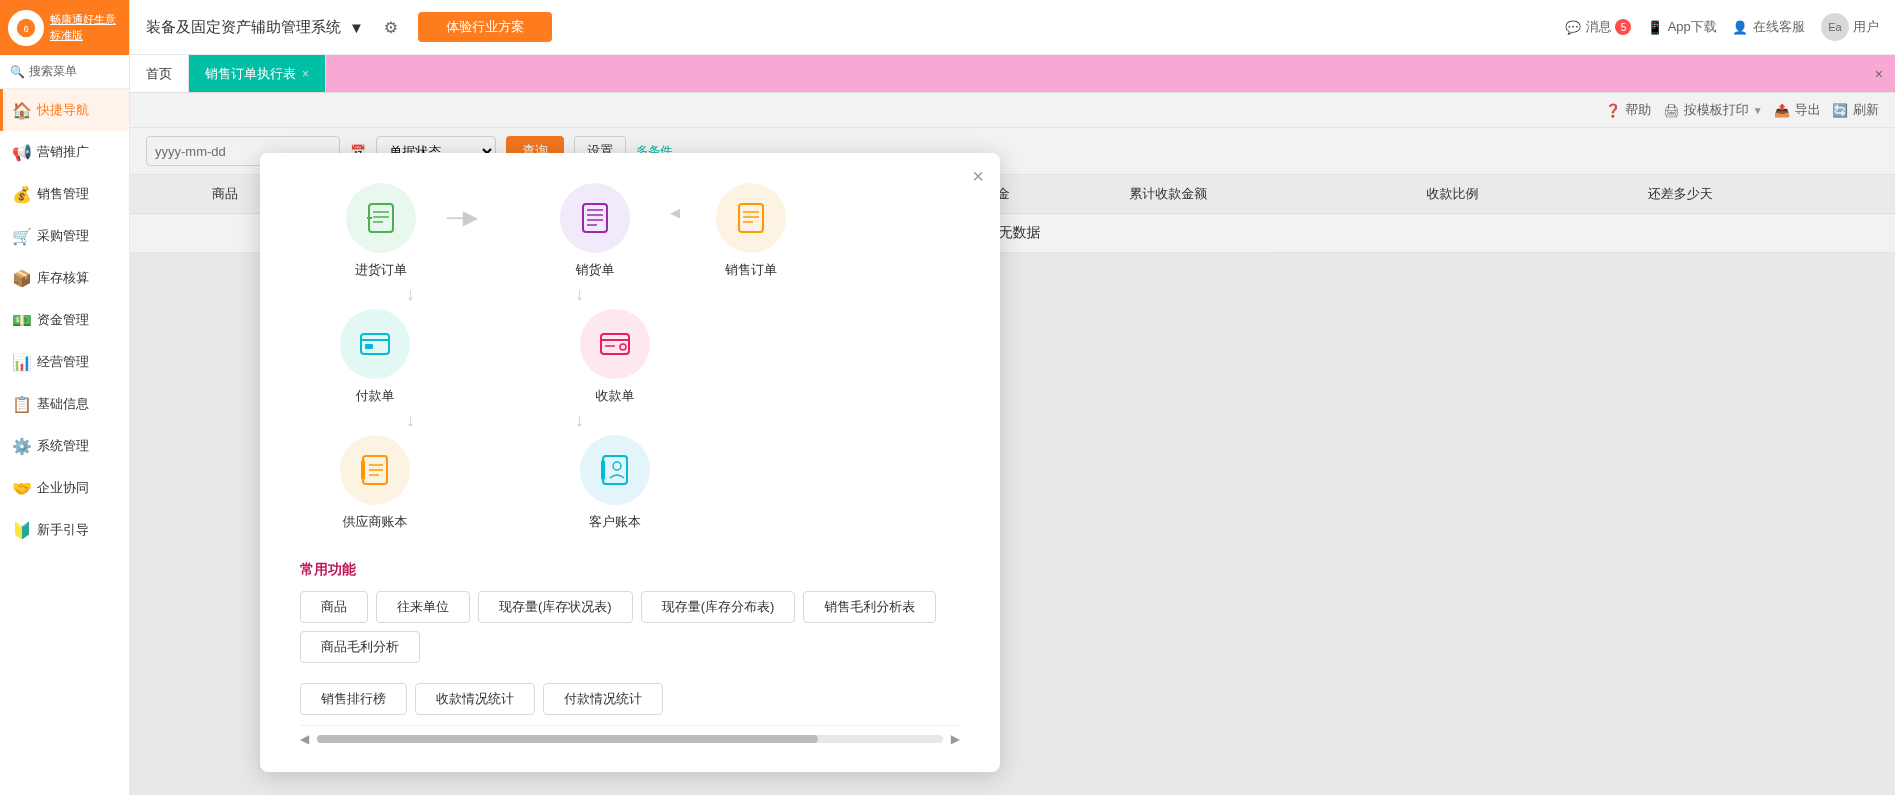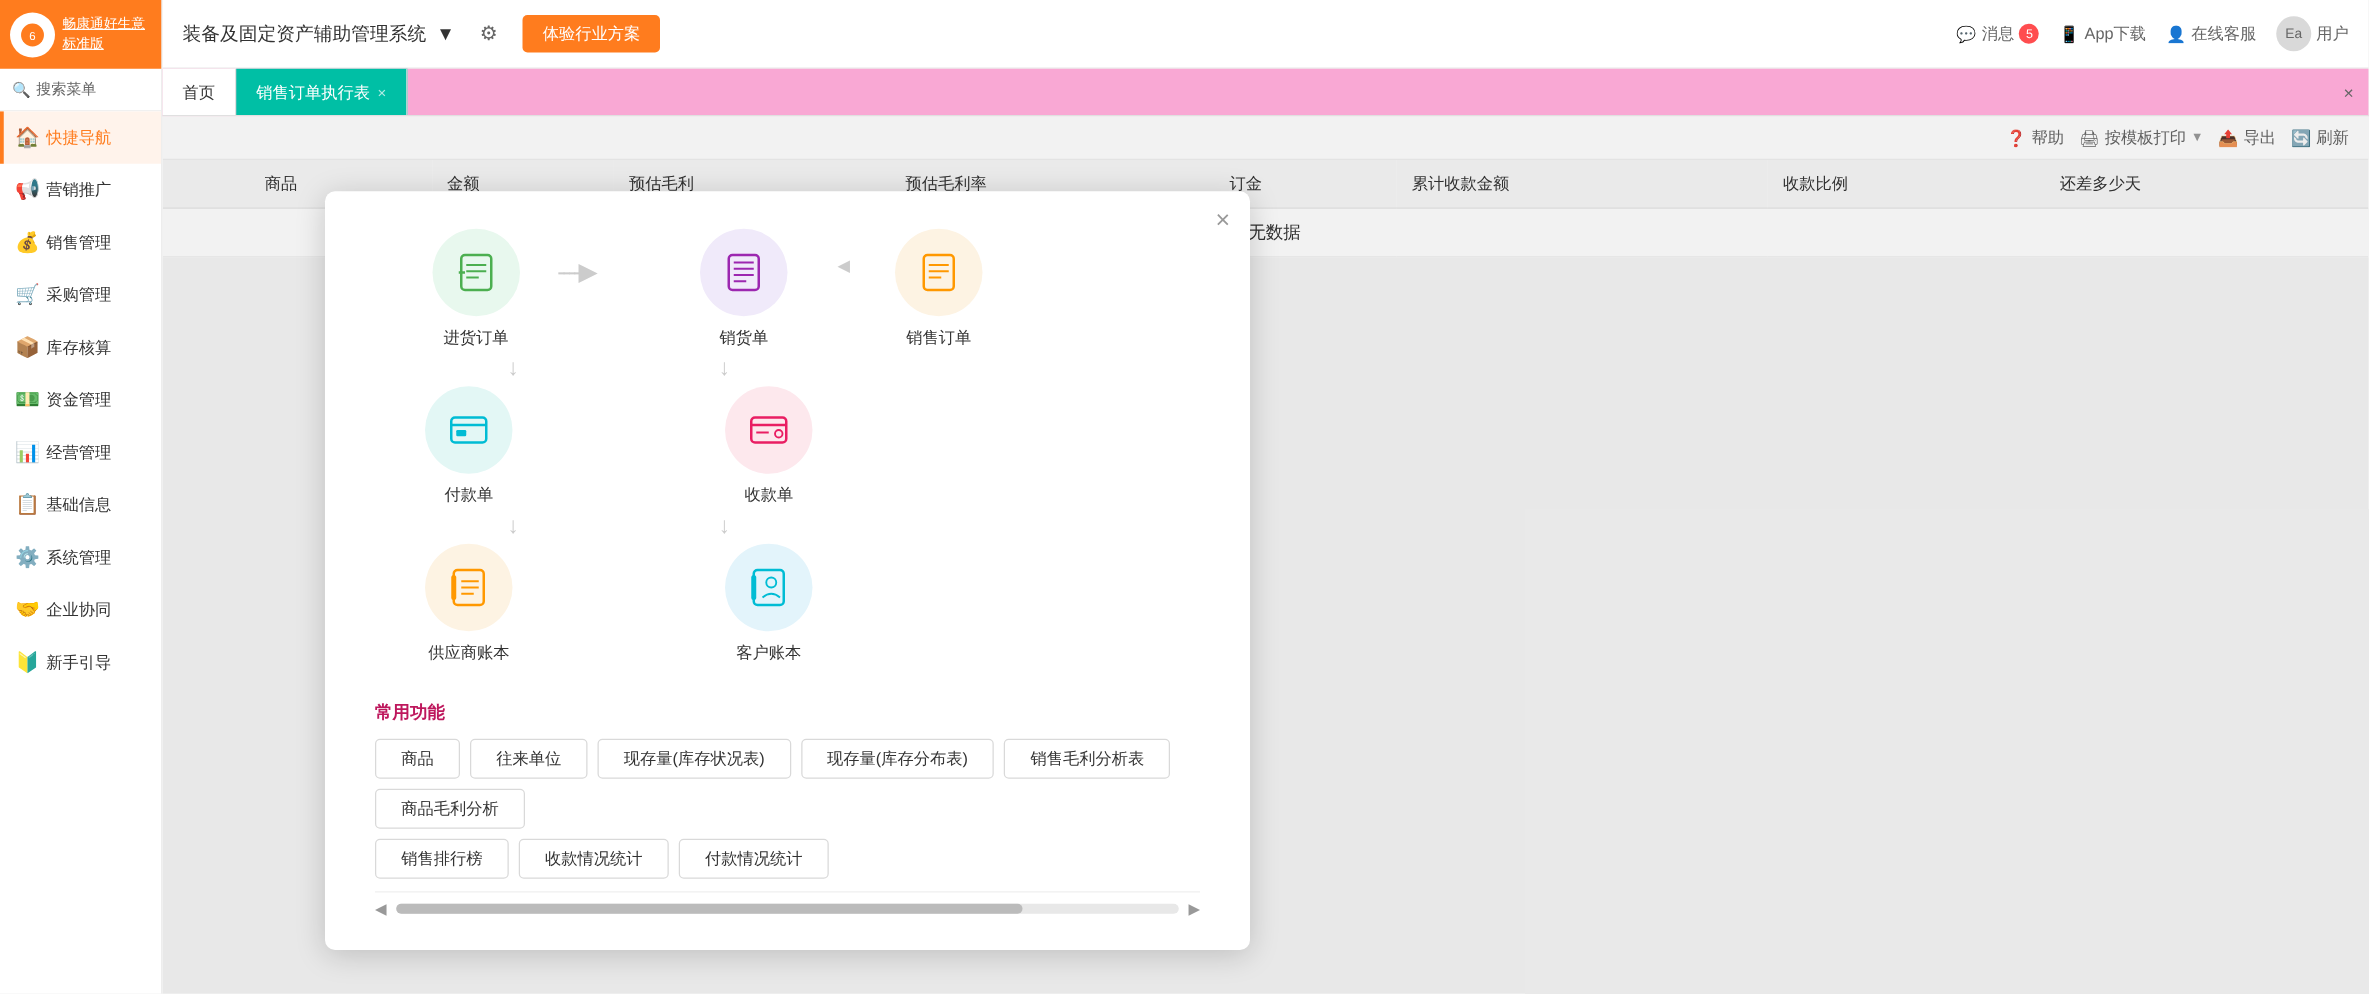--- a/index.html
+++ b/index.html
@@ -17,21 +17,21 @@
     .sidebar-search { padding: 8px 10px; border-bottom: 1px solid #f0f0f0; display: flex; align-items: center; gap: 4px; color: #666; font-size: 12px; cursor: pointer; }
     .sidebar-nav { flex: 1; overflow-y: auto; }
     .nav-item { display: flex; align-items: center; gap: 6px; padding: 12px 10px; cursor: pointer; color: #333; font-size: 13px; border-left: 3px solid transparent; }
     .nav-item.active { background: #fff3eb; color: #ff7c1e; border-left-color: #ff7c1e; }
     .nav-item .nav-icon { width: 18px; height: 18px; display: flex; align-items: center; justify-content: center; font-size: 16px; }
 
     
     .main-area { flex: 1; display: flex; flex-direction: column; overflow: hidden; }
     .top-header { height: 55px; background: #fff; border-bottom: 1px solid #e8e8e8; display: flex; align-items: center; padding: 0 16px; gap: 20px; }
     .header-actions { display: flex; align-items: center; gap: 16px; }
-    .header-btn { background: #ff7c1e; color: #fff; border: none; padding: 6px 16px; border-radius: 4px; cursor: pointer; font-size: 13px; }
+    .header-btn { background: #ff7c1e; color: #fff; border: none; padding: 6px 28px; border-radius: 4px; cursor: pointer; font-size: 13px; }
     .header-icon-btn { display: flex; align-items: center; gap: 4px; color: #666; cursor: pointer; font-size: 13px; }
     .badge { background: #ff4d4f; color: #fff; border-radius: 50%; width: 16px; height: 16px; font-size: 10px; display: flex; align-items: center; justify-content: center; }
     .user-avatar { width: 28px; height: 28px; background: #d9d9d9; border-radius: 50%; display: flex; align-items: center; justify-content: center; font-size: 11px; color: #666; }
 
     
     .tab-bar { height: 38px; background: #f9a8d4; display: flex; align-items: stretch; border-bottom: 1px solid #e0e0e0; }
     .tab-item { padding: 0 16px; display: flex; align-items: center; gap: 6px; cursor: pointer; font-size: 13px; border-right: 1px solid #e0e0e0; }
     .tab-item.home { background: #fff; color: #333; }
     .tab-item.active { background: #00bfa5; color: #fff; }
     .tab-close { font-size: 12px; cursor: pointer; opacity: 0.7; }
@@ -229,20 +229,30 @@
             <span>📤</span>
             <span>导出</span>
           </div>
           <div class="toolbar-btn">
             <span>🔄</span>
             <span>刷新</span>
           </div>
         </div>
       </div>
 
+      <div class="filter-row">
+        <input class="filter-input" type="text" placeholder="yyyy-mm-dd" style="">
+        <span style="color:#bbb; cursor:pointer;">📅</span>
+        <select class="filter-select">
+          <option>单据状态</option>
+        </select>
+        <button class="query-btn">查询</button>
+        <button class="set-btn">设置</button>
+        <span class="more-condition">多条件</span>
+      </div>
 
       <div class="table-area">
         <table class="data-table">
           <thead>
             <tr>
               <th></th>
               <th>商品</th>
               <th>金额</th>
               <th>预估毛利</th>
               <th>预估毛利率</th>
@@ -395,21 +405,21 @@
           <div>
             <div class="section-title">常用功能</div>
             <div class="func-buttons">
               <button class="func-btn">商品</button>
               <button class="func-btn">往来单位</button>
               <button class="func-btn">现存量(库存状况表)</button>
               <button class="func-btn">现存量(库存分布表)</button>
               <button class="func-btn">销售毛利分析表</button>
               <button class="func-btn">商品毛利分析</button>
             </div>
-            <div class="func-buttons" style="margin-top: 8px;">
+            <div class="func-buttons" style="margin-top: 20px;">
               <button class="func-btn">销售排行榜</button>
               <button class="func-btn">收款情况统计</button>
               <button class="func-btn">付款情况统计</button>
             </div>
           </div>
 
           <div class="scroll-bar-area">
             <span class="scroll-arrow">◀</span>
             <div class="scroll-track">
               <div class="scroll-thumb"></div>

